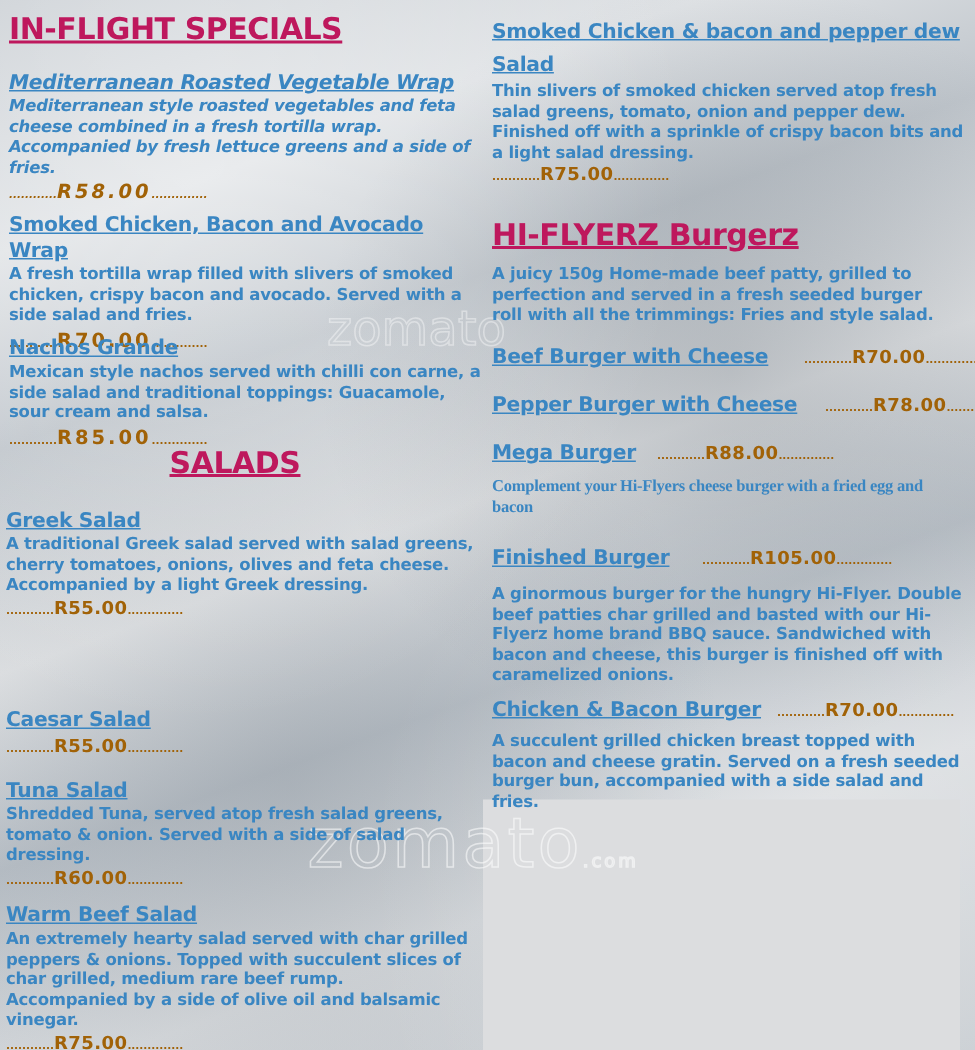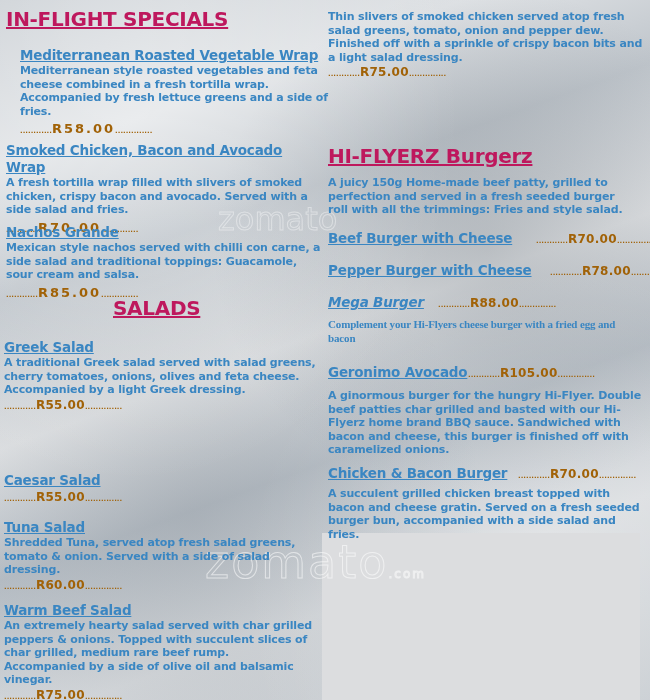--- a/index.html
+++ b/index.html
@@ -60,21 +60,21 @@
 
 <div class="bg-shade"></div>
 <div class="bottom-panel"></div>
 <div class="watermark-small">zomato</div>
 <div class="watermark"><span>zomato</span><span style="font-size:12px">.com</span></div>
 
 <div class="col col-left">
 
   <h1 class="section-title abs" style="top:7px;left:0;">IN-FLIGHT SPECIALS</h1>
 
-  <div class="abs" style="top:47px;left:14px;width:318px;">
+  <div class="abs" style="top:47px;left:0;width:318px;font-style:italic;">
     <p class="item-name">Mediterranean Roasted Vegetable Wrap</p>
     <p class="item-desc">Mediterranean style roasted vegetables and feta cheese combined in a fresh tortilla wrap. Accompanied by fresh lettuce greens and a side of fries.</p>
     <p class="price wide" style="margin-top:3px;"><span class="dots">............</span><span>R58.00</span><span class="dots">..............</span></p>
   </div>
 
   <div class="abs" style="top:142px;left:0;width:318px;">
     <p class="item-name">Smoked Chicken, Bacon and Avocado Wrap</p>
     <p class="item-desc">A fresh tortilla wrap filled with slivers of smoked chicken, crispy bacon and avocado. Served with a side salad and fries.</p>
     <p class="price wide" style="margin-top:3px;"><span class="dots">............</span><span>R70.00</span><span class="dots">..............</span></p>
   </div>
@@ -108,46 +108,47 @@
     <p class="item-name">Warm Beef Salad</p>
     <p class="item-desc">An extremely hearty salad served with char grilled peppers &amp; onions. Topped with succulent slices of char grilled, medium rare beef rump.</p>
     <p class="item-desc">Accompanied by a side of olive oil and balsamic vinegar.</p>
     <p class="price"><span class="dots">............</span><span>R75.00</span><span class="dots">..............</span></p>
   </div>
 </div>
 
 <div class="col col-right">
 
   <div class="abs" style="top:10px;left:0;width:318px;">
+    <p class="item-name" style="line-height:22px;">Smoked Chicken &amp; bacon and pepper dew Salad</p>
     <p class="item-desc">Thin slivers of smoked chicken served atop fresh salad greens, tomato, onion and pepper dew. Finished off with a sprinkle of crispy bacon bits and a light salad dressing.</p>
     <p class="price"><span class="dots">............</span><span>R75.00</span><span class="dots">..............</span></p>
   </div>
 
   <h2 class="section-title abs" style="top:144px;left:0;">HI-FLYERZ Burgerz</h2>
 
   <p class="item-desc abs" style="top:176px;left:0;width:310px;">A juicy 150g Home-made beef patty, grilled to perfection and served in a fresh seeded burger roll with all the trimmings: Fries and style salad.</p>
 
   <div class="abs row-inline" style="top:230px;left:0;">
     <p class="item-name" style="width:208px;">Beef Burger with Cheese</p>
     <p class="price"><span class="dots">............</span><span>R70.00</span><span class="dots">..............</span></p>
   </div>
 
   <div class="abs row-inline" style="top:262px;left:0;">
     <p class="item-name" style="width:222px;">Pepper Burger with Cheese</p>
     <p class="price"><span class="dots">............</span><span>R78.00</span><span class="dots">..............</span></p>
   </div>
 
   <div class="abs row-inline" style="top:294px;left:0;">
-    <p class="item-name" style="width:110px;font-style:italic;">Mega Burger</p>
+    <p class="item-name" style="width:110px;">Mega Burger</p>
     <p class="price"><span class="dots">............</span><span>R88.00</span><span class="dots">..............</span></p>
   </div>
   <p class="item-desc abs" style="top:318px;left:0;width:290px;font-family:Liberation Serif, serif;">Complement your Hi-Flyers cheese burger with a fried egg and bacon</p>
 
   <div class="abs row-inline" style="top:364px;left:0;">
-    <p class="item-name" style="width:140px;">Geronimo Avocado</p>
+    <p class="item-name" style="width:140px;">Finished Burger</p>
     <p class="price"><span class="dots">............</span><span>R105.00</span><span class="dots">..............</span></p>
   </div>
   <p class="item-desc abs" style="top:389px;left:0;width:322px;">A ginormous burger for the hungry Hi-Flyer. Double beef patties char grilled and basted with our Hi-Flyerz home brand BBQ sauce. Sandwiched with bacon and cheese, this burger is finished off with caramelized onions.</p>
 
   <div class="abs row-inline" style="top:465px;left:0;">
     <p class="item-name" style="width:190px;">Chicken &amp; Bacon Burger</p>
     <p class="price"><span class="dots">............</span><span>R70.00</span><span class="dots">..............</span></p>
   </div>
   <p class="item-desc abs" style="top:487px;left:0;width:320px;">A succulent grilled chicken breast topped with bacon and cheese gratin. Served on a fresh seeded burger bun, accompanied with a side salad and fries.</p>
 </div>

